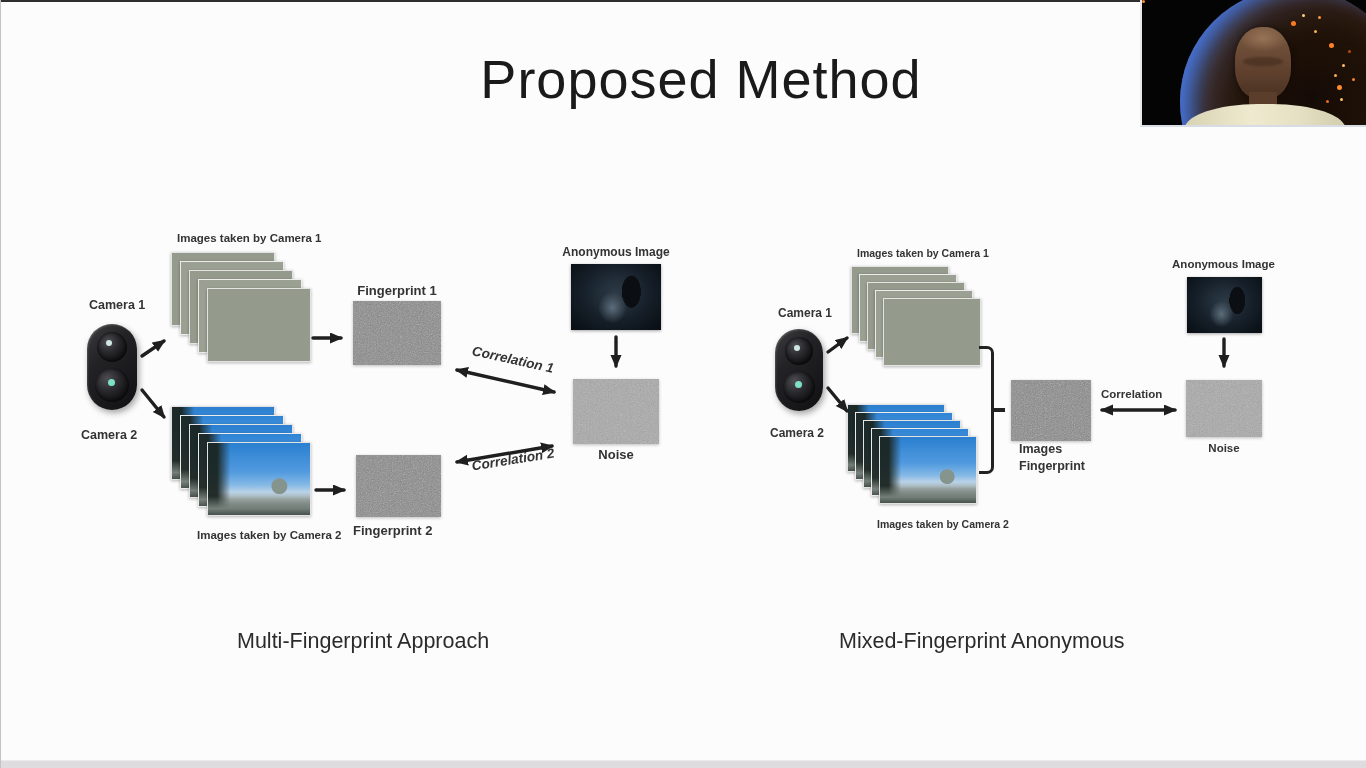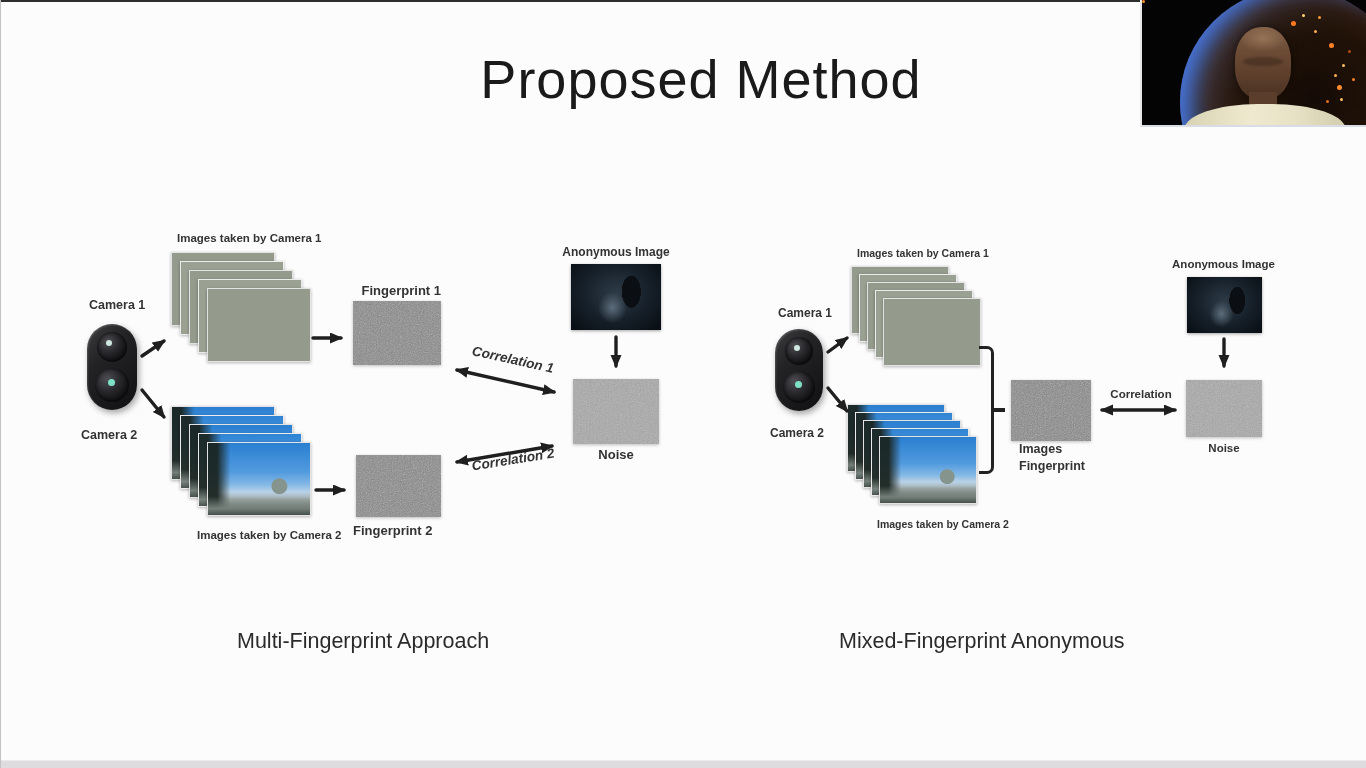--- a/index.html
+++ b/index.html
@@ -178,21 +178,21 @@
   <div class="stack big" style="left:170px;top:406px">
     <div class="photo scene-b"></div>
     <div class="photo scene-b"></div>
     <div class="photo scene-b"></div>
     <div class="photo scene-b"></div>
     <div class="photo scene-b"></div>
   </div>
 
   <div class="lbl s11" style="left:196px;top:529px">Images taken by Camera 2</div>
 
-  <div class="lbl s13" style="left:352px;top:283px;width:88px;text-align:right">Fingerprint 1</div>
+  <div class="lbl s13" style="left:352px;top:283px;width:88px;text-align:center">Fingerprint 1</div>
   <div class="grainbox fp" style="left:352px;top:301px;width:88px;height:64px">
     <svg width="88" height="64" preserveAspectRatio="none">
         <rect class="grain-rect" width="88" height="64" filter="url(#grain)"></rect>
       </svg>
   </div>
 
   <div class="grainbox fp" style="left:355px;top:455px;width:85px;height:62px">
     <svg width="85" height="62" preserveAspectRatio="none">
         <rect class="grain-rect" width="85" height="62" filter="url(#grain)"></rect>
       </svg>
@@ -252,21 +252,21 @@
   <div class="grainbox fp" style="left:1010px;top:380px;width:80px;height:61px">
     <svg width="80" height="61" preserveAspectRatio="none">
         <rect class="grain-rect" width="80" height="61" filter="url(#grain)"></rect>
       </svg>
   </div>
   <div class="lbl s125" style="left:1018px;top:441px;line-height:17px">
     <div>Images</div>
     <div>Fingerprint</div>
   </div>
 
-  <div class="lbl s11" style="left:1100px;top:388px;width:80px;text-align:center">Correlation</div>
+  <div class="lbl s11" style="left:1100px;top:388px;width:80px;text-align:left">Correlation</div>
 
   <div class="lbl s11" style="left:1160px;top:258px;width:125px;text-align:center">Anonymous Image</div>
   <div class="anon" style="left:1186px;top:277px;width:75px;height:56px"></div>
 
   <div class="grainbox noise" style="left:1185px;top:380px;width:76px;height:57px">
     <svg width="76" height="57" preserveAspectRatio="none">
         <rect class="grain-rect" width="76" height="57" filter="url(#grain)"></rect>
       </svg>
   </div>
   <div class="lbl s11" style="left:1185px;top:442px;width:76px;text-align:center">Noise</div>

